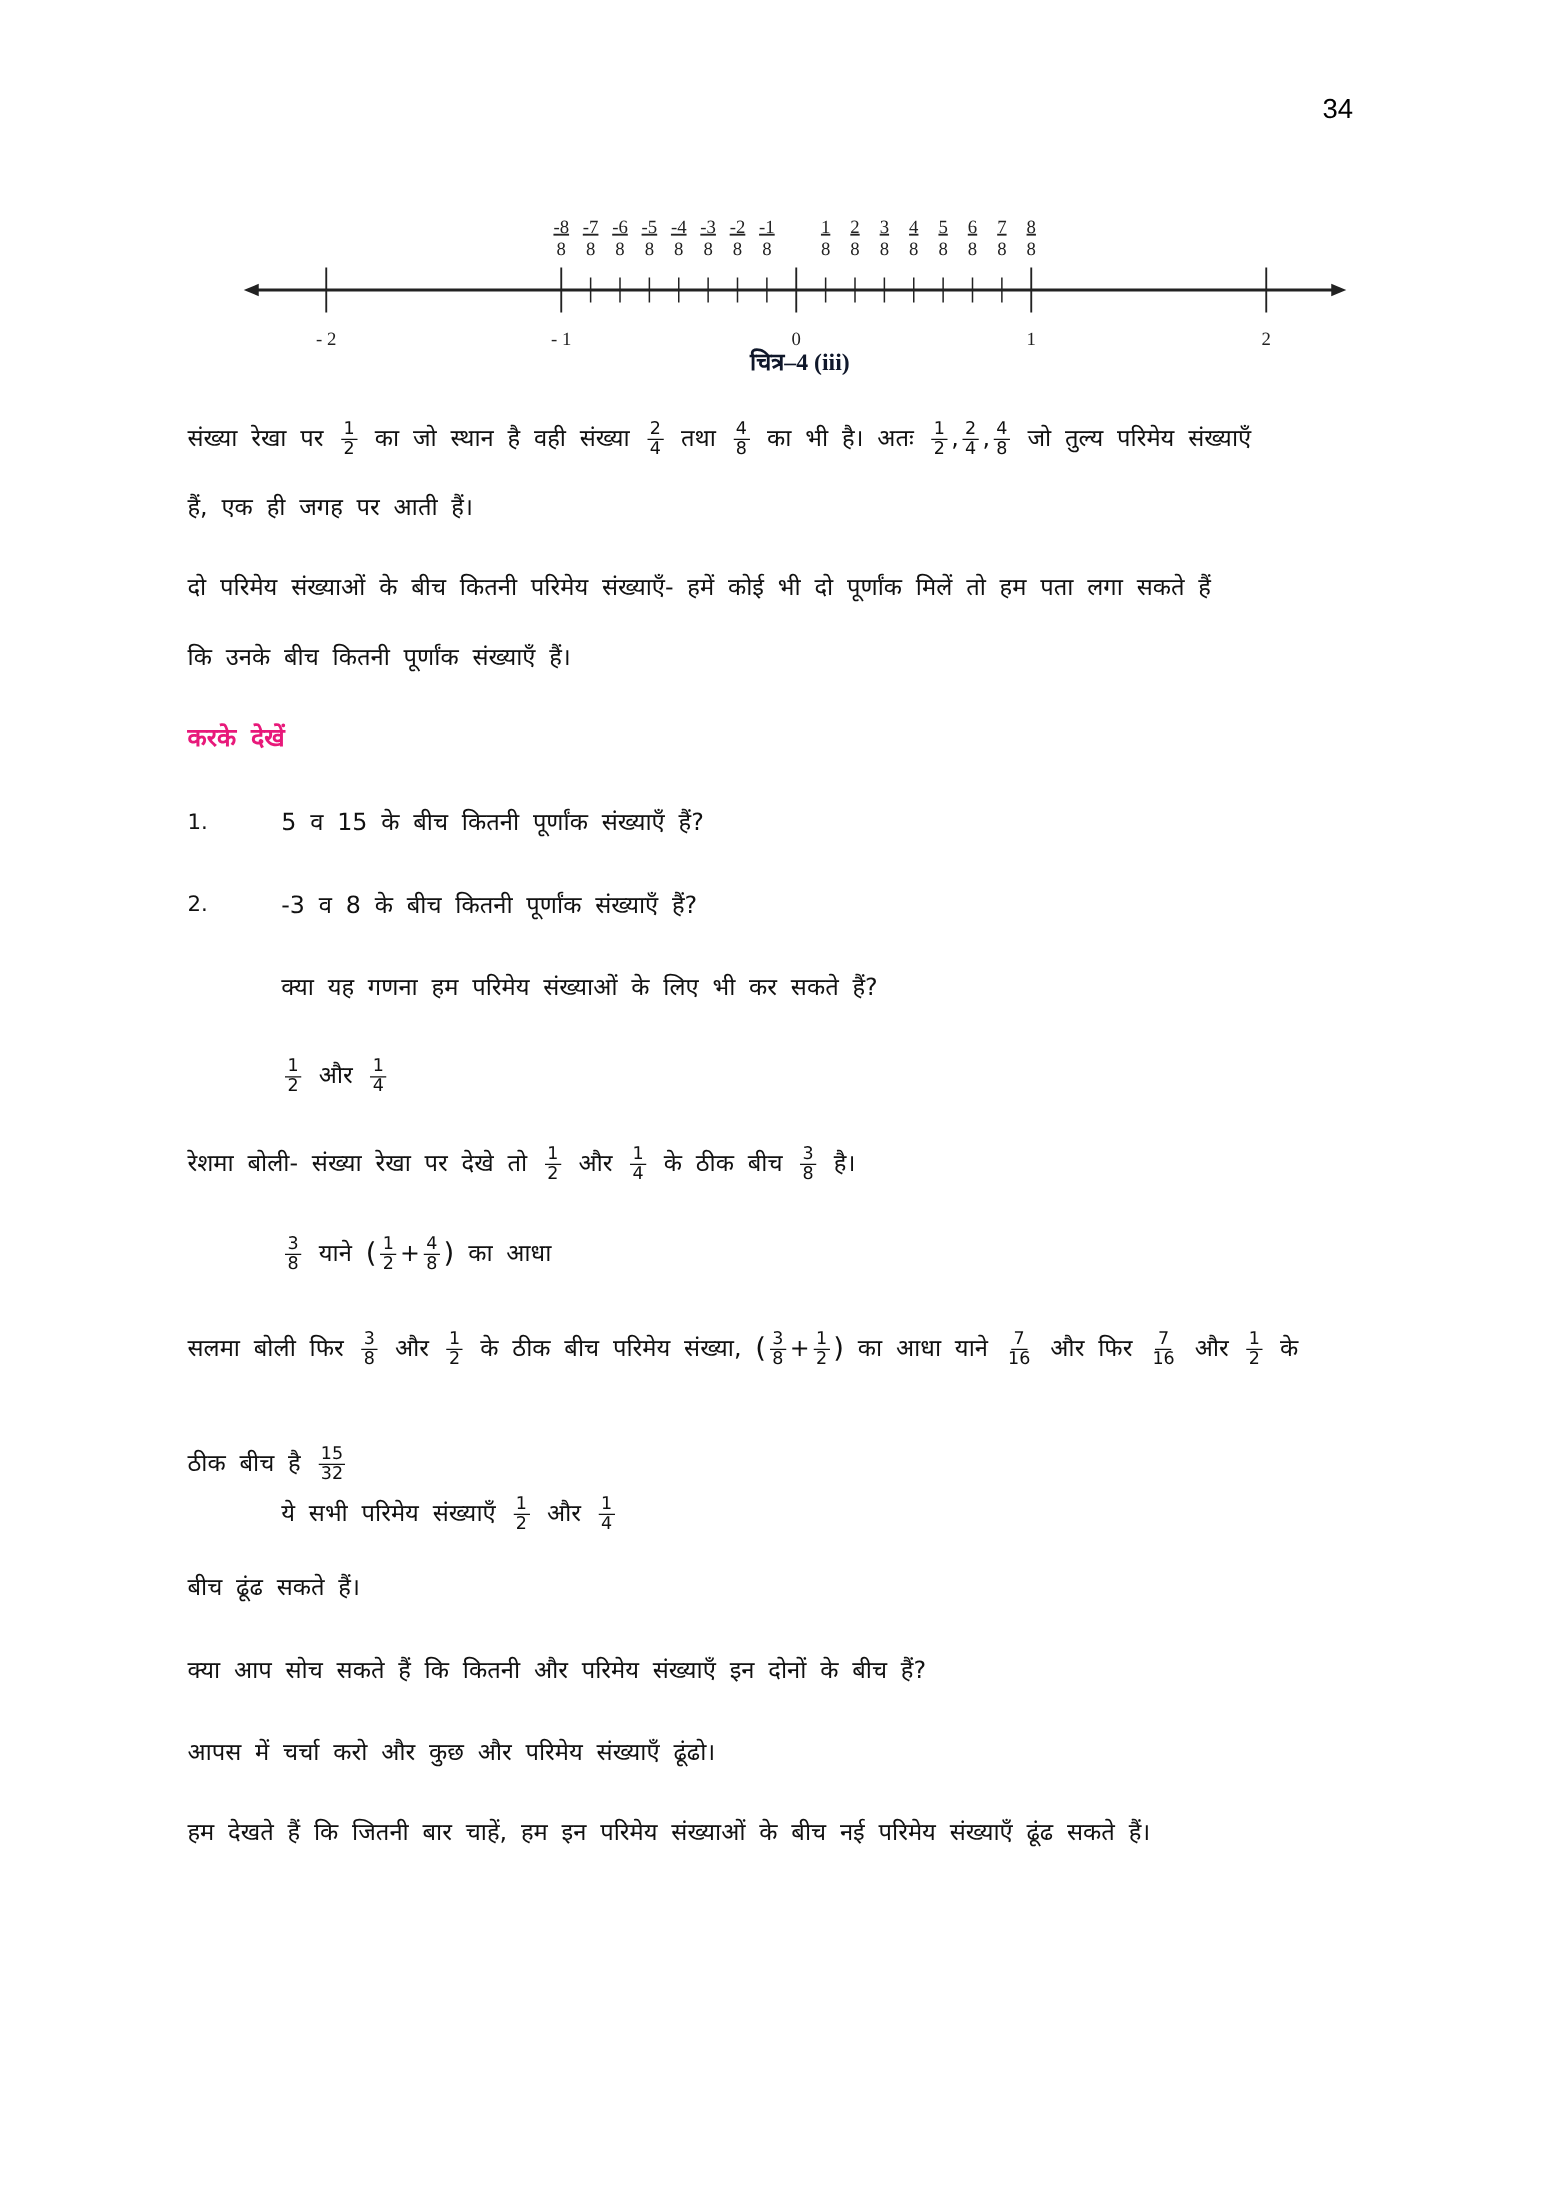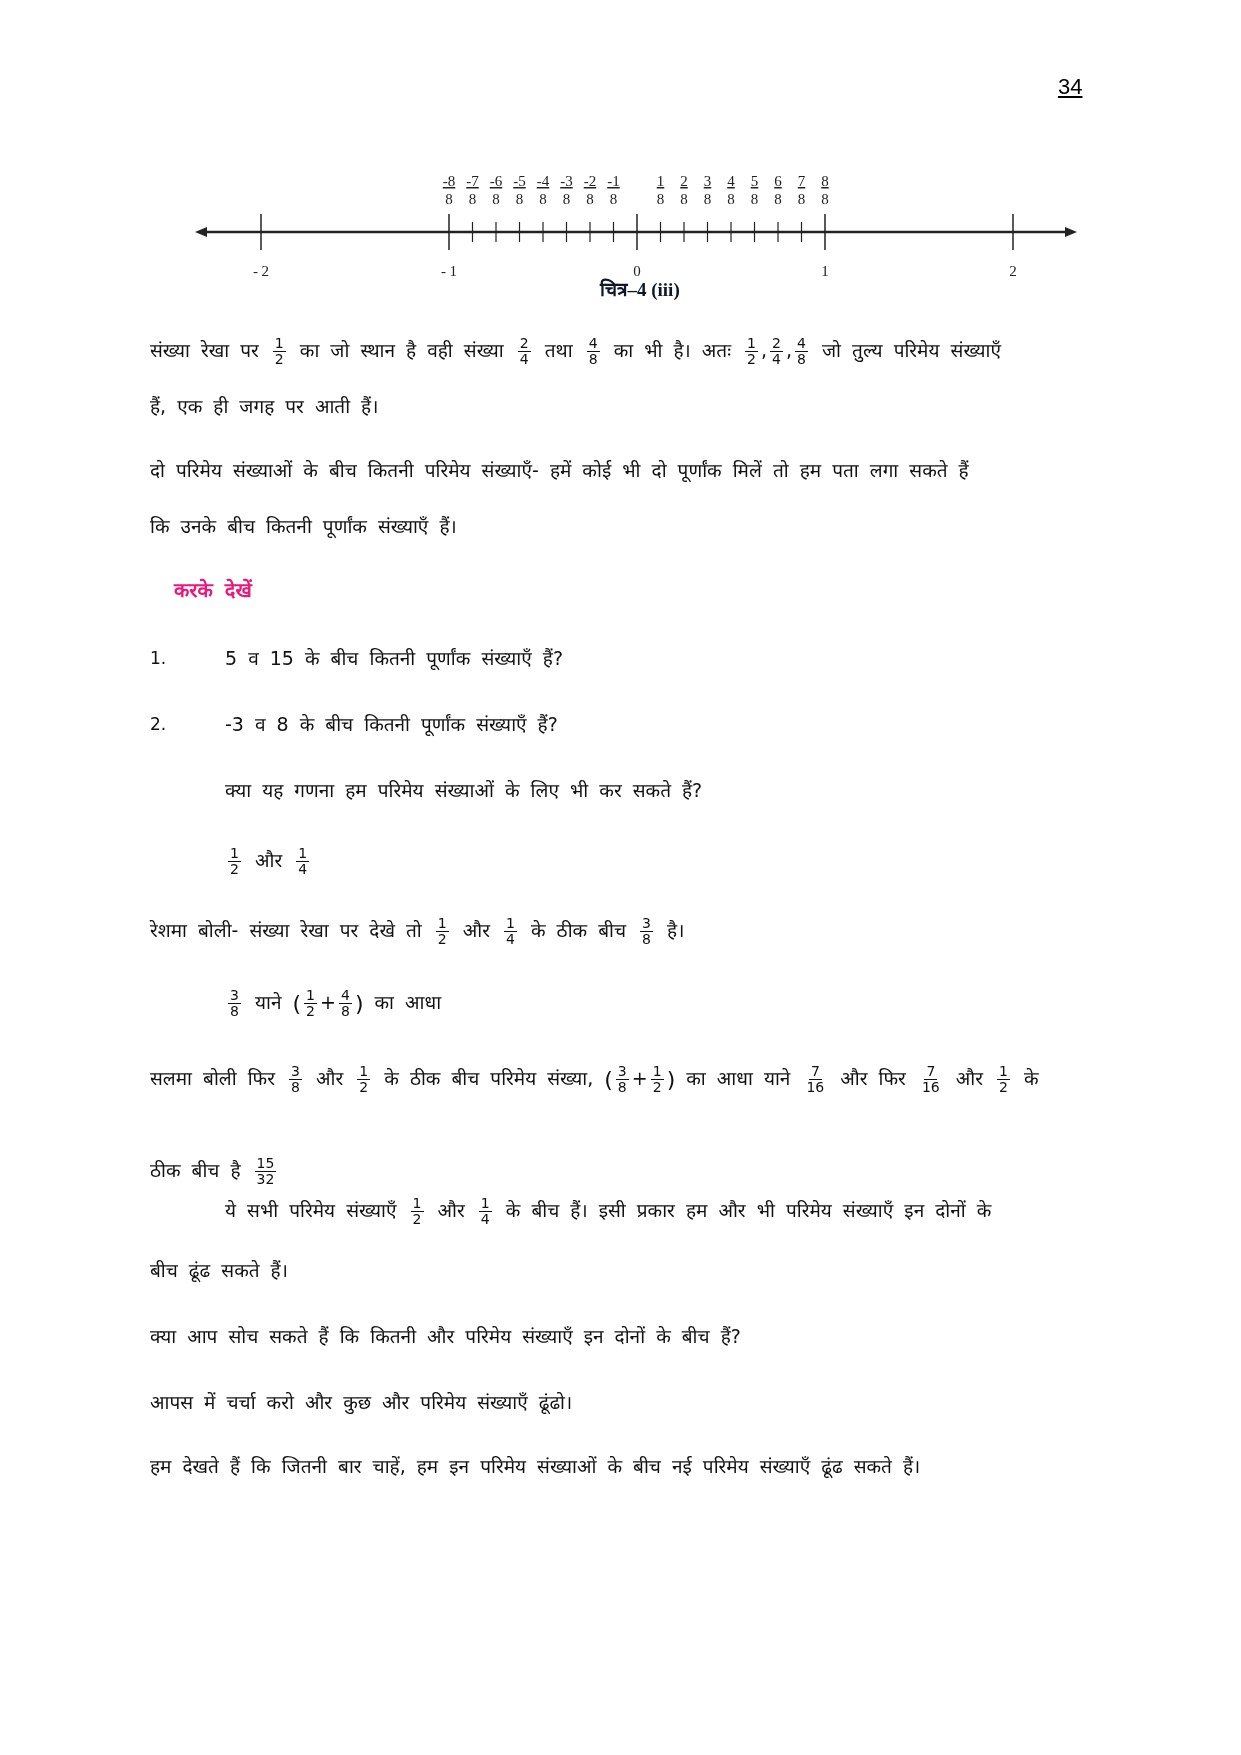--- a/index.html
+++ b/index.html
@@ -1,24 +1,24 @@
 <!DOCTYPE html>
 <html><head>
 <meta charset="utf-8">
 <style>
   html, body { margin: 0; padding: 0; background: #ffffff; }
   body { width: 1241px; height: 1755px; position: relative; overflow: hidden;
          font-family: "DejaVu Sans", "Liberation Sans", sans-serif; color: #111; }
-  .page-num { position: absolute; left: 1058px; top: 74px; font-family: "Liberation Sans", sans-serif; font-size: 22px; color: #000; text-decoration: underline; }
+  .page-num { position: absolute; left: 1058px; top: 74px; font-family: "Liberation Sans", sans-serif; font-size: 22px; color: #000; }
   .figure { position: absolute; left: 0; top: 160px; width: 1241px; height: 150px; }
   .figure svg { position: absolute; left: 0; top: 0; }
   .caption { position: absolute; left: 600px; top: 276px; font-family: "Liberation Serif", serif; font-size: 19px; font-weight: bold; color: #0f172a; }
   .line { position: absolute; left: 150px; font-size: 19px; line-height: 24px; white-space: nowrap; word-spacing: 5px; }
   .indent { left: 225px; }
-  .heading { color: #e8197a; font-weight: bold; font-size: 20px; margin-left: 24px; }
+  .heading { color: #e8197a; font-weight: bold; font-size: 20px; }
   .list-num { position: absolute; left: 150px; font-size: 17px; }
   .frac { display: inline-flex; flex-direction: column; align-items: center; vertical-align: middle;
           font-size: 14px; line-height: 15px; margin: 0 3px; font-family: "DejaVu Sans", sans-serif; }
   .frac .num { border-bottom: 1px solid #111; padding: 0 2px; }
   .frac .den { padding: 0 2px; }
   .paren { font-size: 22px; vertical-align: middle; }
 </style>
 </head>
 <body>
 
@@ -231,19 +231,18 @@
   <span>ये सभी परिमेय संख्याएँ</span>
   <span class="frac">
       <span class="num">1</span>
       <span class="den">2</span>
     </span>
   <span>और</span>
   <span class="frac">
       <span class="num">1</span>
       <span class="den">4</span>
     </span>
-  <span>के बीच हैं। इसी प्रकार हम और भी परिमेय संख्याएँ इन दोनों के</span>
 </div>
 <div class="line" style="top:1258px">बीच ढूंढ सकते हैं।</div>
 
 <div class="line" style="top:1324px">क्या आप सोच सकते हैं कि कितनी और परिमेय संख्याएँ इन दोनों के बीच हैं?</div>
 <div class="line" style="top:1390px">आपस में चर्चा करो और कुछ और परिमेय संख्याएँ ढूंढो।</div>
 <div class="line" style="top:1454px">हम देखते हैं कि जितनी बार चाहें, हम इन परिमेय संख्याओं के बीच नई परिमेय संख्याएँ ढूंढ सकते हैं।</div>
 
 </body></html>

